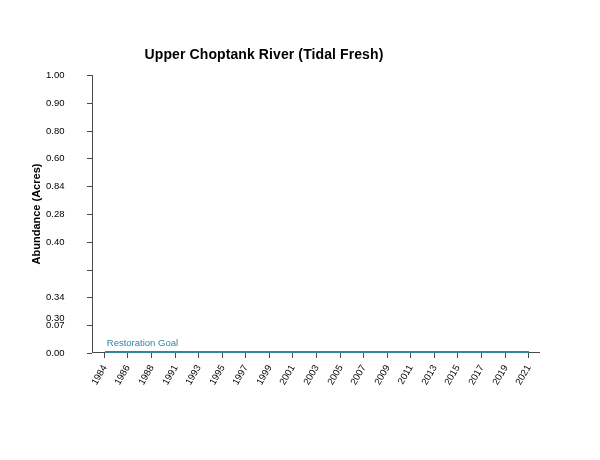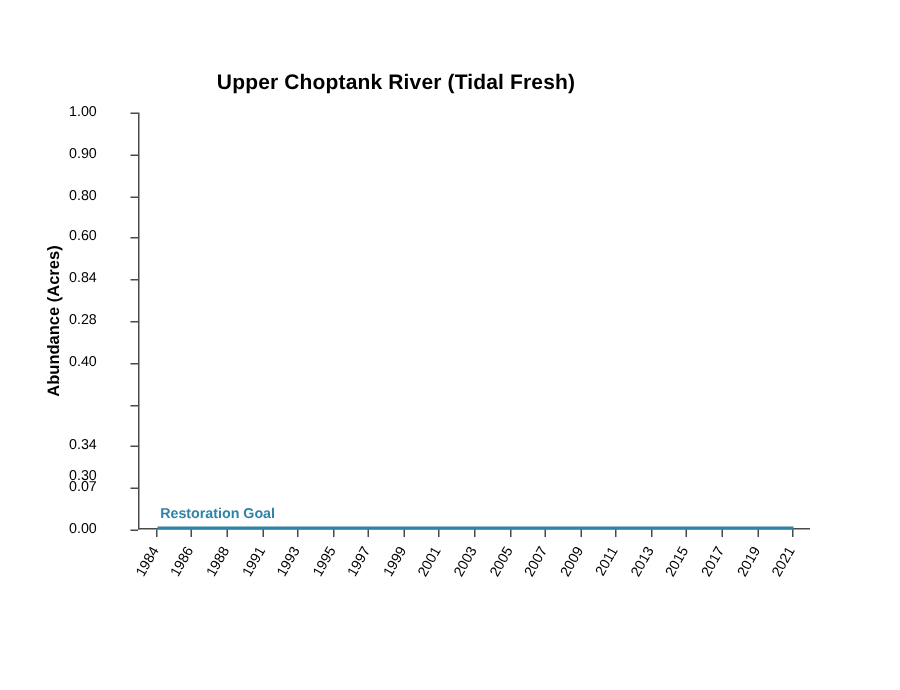--- a/index.html
+++ b/index.html
@@ -84,21 +84,21 @@
     text-align: right;
   }
   #goal-line {
     position: absolute;
     height: 2px;
     background: #2e83a6;
   }
   #goal-label {
     position: absolute;
     font-size: 9.5px;
-    font-weight: bold;
+    font-weight: normal;
     color: #2e83a6;
     white-space: nowrap;
   }
 </style>
 </head>
 <body>
 
 <div id="chart-root">
 
   <div id="chart-title">Upper Choptank River (Tidal Fresh)</div>

